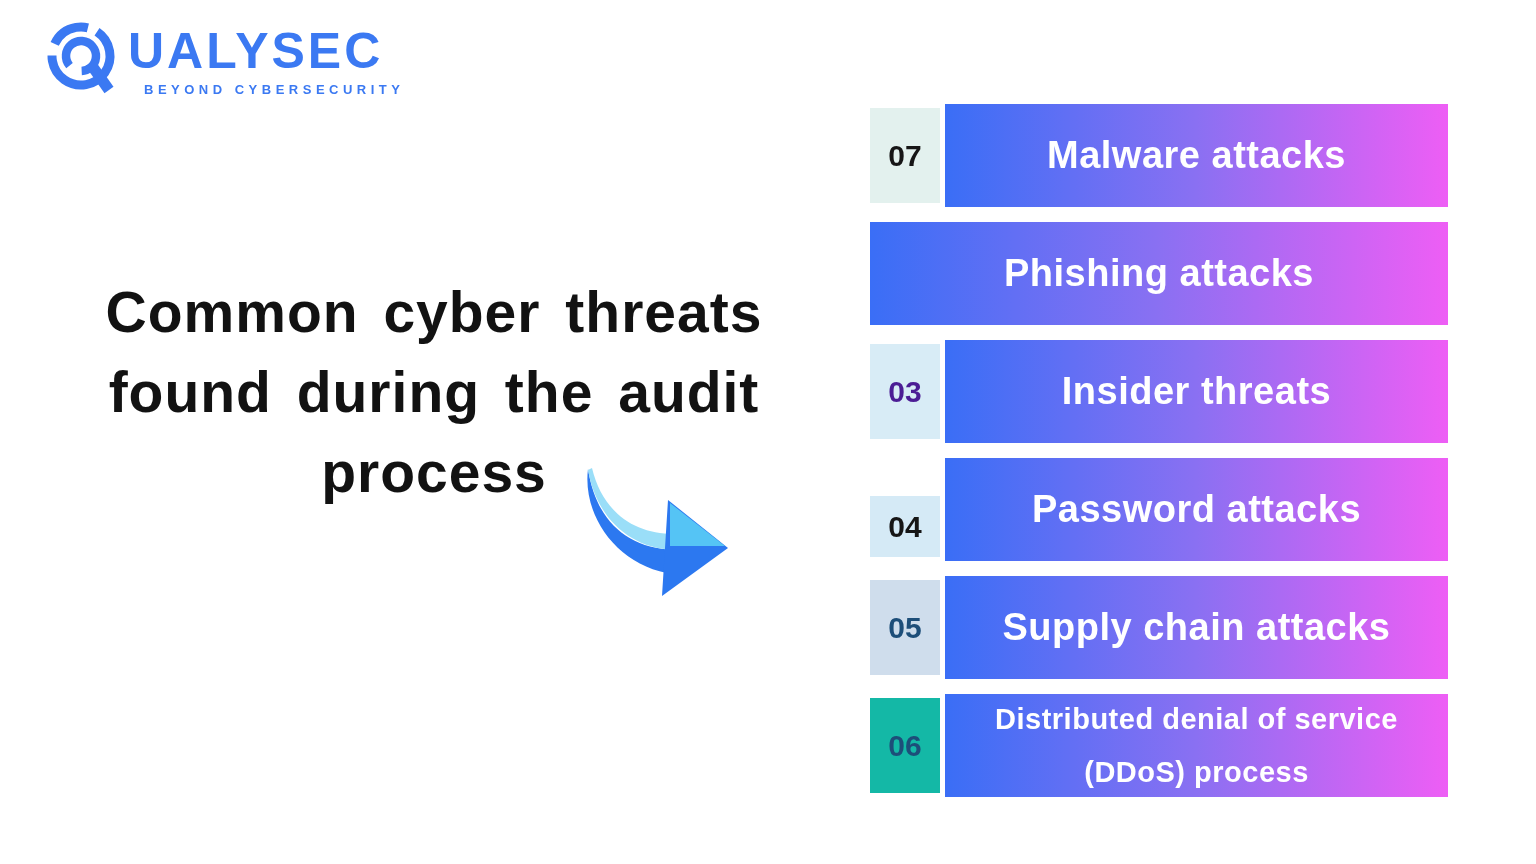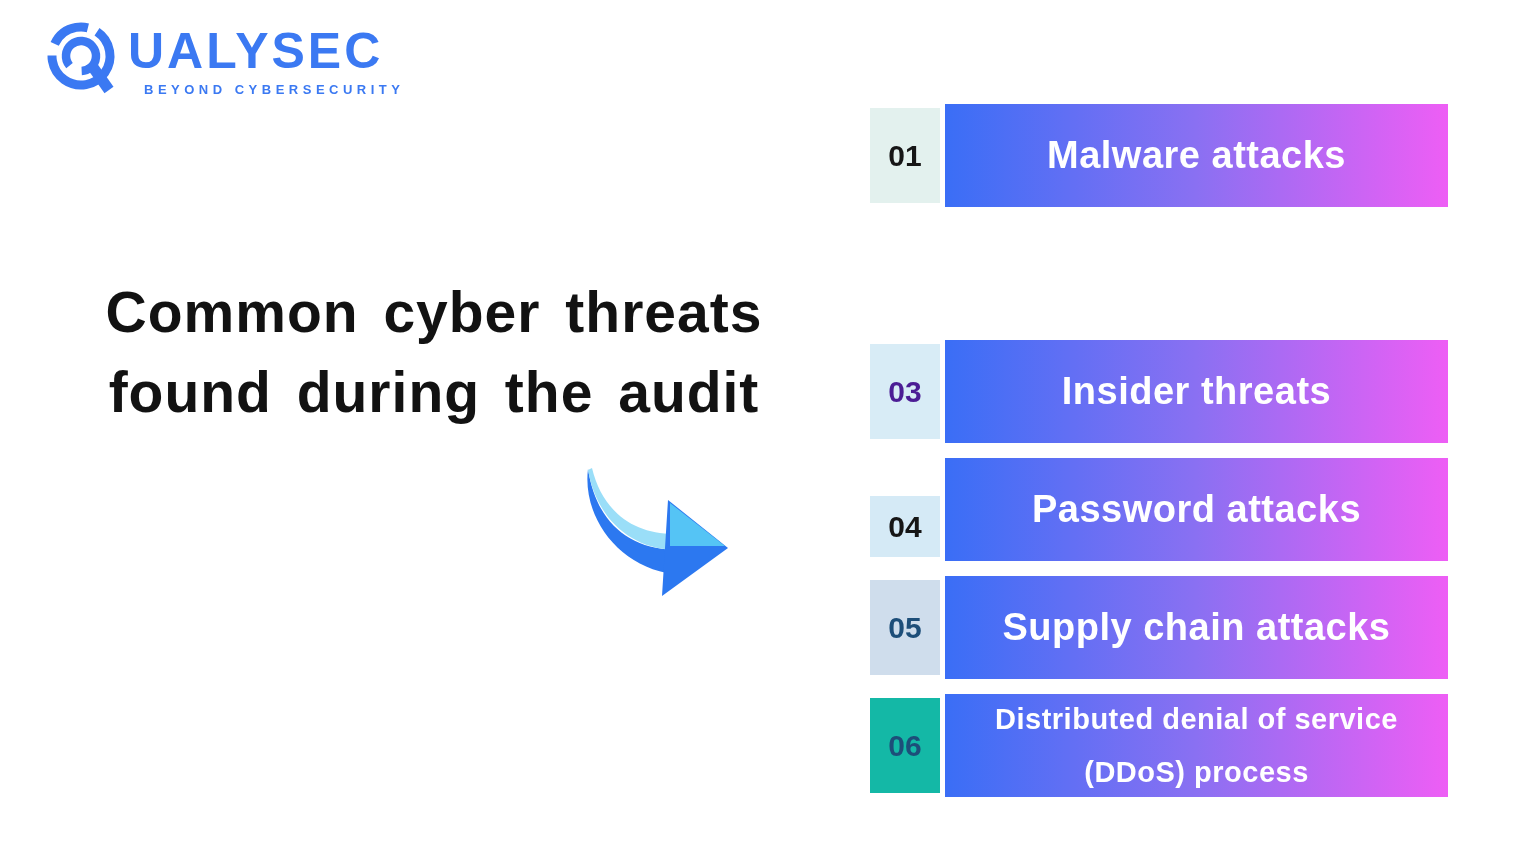--- a/index.html
+++ b/index.html
@@ -46,39 +46,41 @@
     </svg>
     <div class="logo-textcol">
       <span class="wordmark">UALYSEC</span>
       <span class="tagline">BEYOND CYBERSECURITY</span>
     </div>
   </div>
 
   <div class="title-block">
     <div>Common cyber threats</div>
     <div>found during the audit</div>
+    <div>process</div>
   </div>
 
   <div class="arrow-wrap">
     <svg viewBox="0 0 152 140" width="152" height="140">
       <path d="M10,3 C18,54 48,82 96,84 L96,108 C42,102 4,52 10,3 Z" fill="#2c78f0"></path>
       <path d="M14,2 C24,44 54,68 96,68 L96,84 C50,82 18,50 10,4 Z" fill="#9adef8"></path>
       <polygon points="90,34 150,82 84,130" fill="#2c78f0"></polygon>
       <polygon points="92,37 147,80 92,80" fill="#55c4f5"></polygon>
     </svg>
   </div>
 
   <div class="threat-list">
 
     <div class="threat-row">
-      <div class="num-cell" style="background-color: rgb(227, 241, 238); color: rgb(22, 22, 22);">01</div>
+      <div class="num-cell" style="background-color: rgb(227, 241, 238); color: rgb(22, 22, 22);">07</div>
       <div class="bar">Malware attacks</div>
     </div>
 
     <div class="threat-row">
+      <div class="bar">Phishing attacks</div>
     </div>
 
     <div class="threat-row">
       <div class="num-cell" style="background-color: rgb(216, 236, 246); color: #4c1d95;">03</div>
       <div class="bar">Insider threats</div>
     </div>
 
     <div class="threat-row">
       <div class="num-cell" style="background-color: rgb(213, 234, 246); color: rgb(22, 22, 22); margin-top: 38px;">04</div>
       <div class="bar">Password attacks</div>

